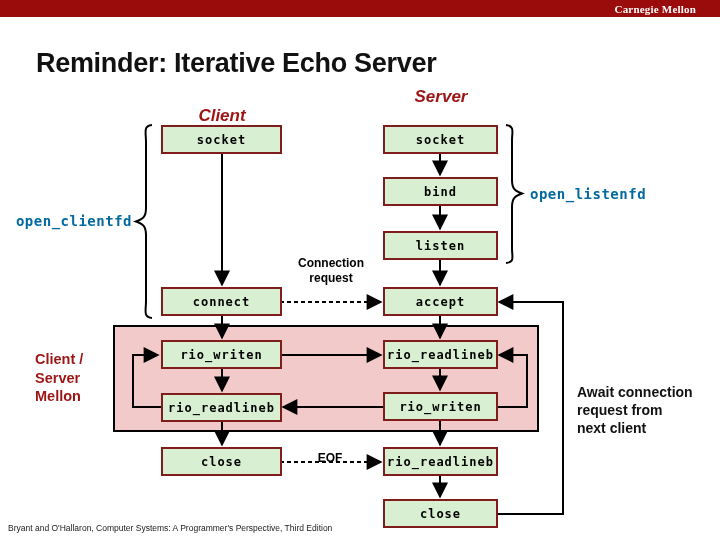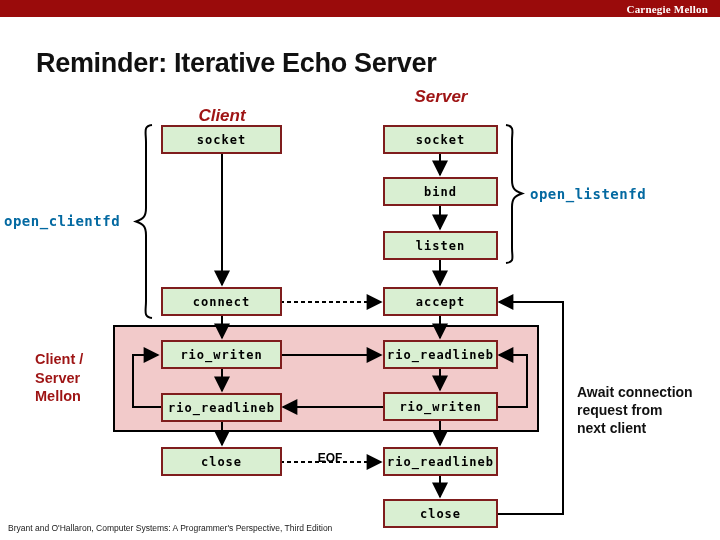--- a/index.html
+++ b/index.html
@@ -1,37 +1,37 @@
 <!DOCTYPE html>
 <html><head>
 <meta charset="utf-8">
 <style>
   html,body{margin:0;padding:0;background:#fff;}
   .slide{position:relative;width:720px;height:540px;background:#ffffff;overflow:hidden;
          font-family:"Liberation Sans",sans-serif;}
   .topbar{position:absolute;left:0;top:0;width:720px;height:17px;background:#9a0b0b;
           display:flex;align-items:center;justify-content:flex-end;}
   .brand{color:#ffffff;font-family:"Liberation Serif",serif;font-weight:bold;
-         font-size:11px;padding-right:12px;letter-spacing:.2px;}
+         font-size:11px;padding-right:24px;letter-spacing:.2px;}
   .title{position:absolute;left:36px;top:48px;font-size:27px;font-weight:bold;color:#111;
          letter-spacing:-.3px;}
   .colhead{position:absolute;top:87px;width:120px;text-align:center;font-size:17px;
            font-weight:bold;font-style:italic;color:#9e1414;}
   .colhead.client{left:162px;margin-top:19px;} .colhead.server{left:381px;}
   .box{position:absolute;height:25px;background:#d9efd2;border:2px solid #7f1d1d;
        display:flex;align-items:center;justify-content:center;
        font-family:"DejaVu Sans Mono",monospace;font-weight:bold;font-size:12px;
        letter-spacing:1px;color:#000;z-index:3;}
   .cbox{left:161px;width:117px;} .sbox{left:383px;width:111px;}
   .session{position:absolute;left:113px;top:325px;width:422px;height:103px;
            background:#f2caca;border:2px solid #000;z-index:1;}
   .connectors{position:absolute;left:0;top:0;width:720px;height:540px;z-index:2;}
   .monolabel{position:absolute;font-family:"DejaVu Sans Mono",monospace;font-weight:bold;
              font-size:14px;color:#0369a1;letter-spacing:.5px;z-index:4;}
-  .openclientfd{left:4px;top:213px;width:128px;text-align:left;}
+  .openclientfd{left:4px;top:213px;width:128px;text-align:right;}
   .openlistenfd{left:530px;top:186px;}
   .midlabel{position:absolute;font-weight:bold;font-size:12px;color:#000;text-align:center;
             line-height:15px;z-index:4;}
   .connreq{left:283px;top:256px;width:96px;}
   .eof{left:305px;top:451px;width:50px;}
   .sessionlabel{position:absolute;left:35px;top:350px;font-size:14.5px;font-weight:bold;
                 color:#9e1414;line-height:18.5px;z-index:4;}
   .awaitlabel{position:absolute;left:577px;top:383px;font-size:14px;font-weight:bold;
               color:#111;line-height:18px;z-index:4;}
   .footer{position:absolute;left:8px;top:523px;font-size:8.5px;color:#1a1a1a;z-index:4;}
@@ -94,20 +94,24 @@
   <div class="box sbox" style="top:231px">listen</div>
   <div class="box sbox" style="top:287px">accept</div>
   <div class="box sbox" style="top:340px">rio_readlineb</div>
   <div class="box sbox" style="top:392px">rio_writen</div>
   <div class="box sbox" style="top:447px">rio_readlineb</div>
   <div class="box sbox" style="top:499px">close</div>
 
   <div class="monolabel openclientfd">open_clientfd</div>
   <div class="monolabel openlistenfd">open_listenfd</div>
 
+  <div class="midlabel connreq">
+    <div>Connection</div>
+    <div>request</div>
+  </div>
 
   <div class="midlabel eof">EOF</div>
 
   <div class="sessionlabel">
     <div>Client /</div>
     <div>Server</div>
     <div>Mellon</div>
   </div>
 
   <div class="awaitlabel">

